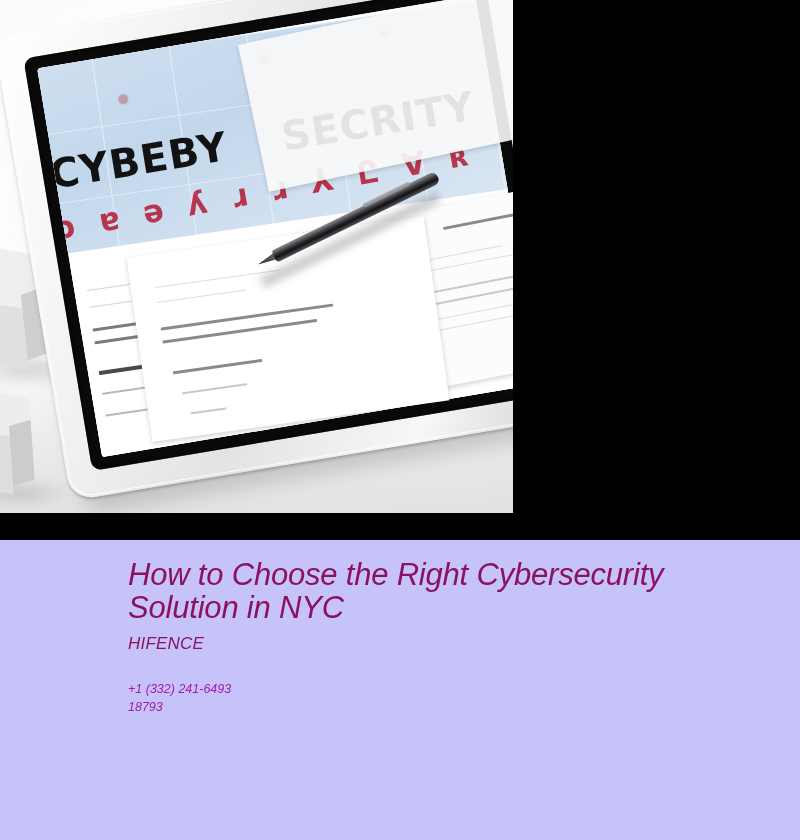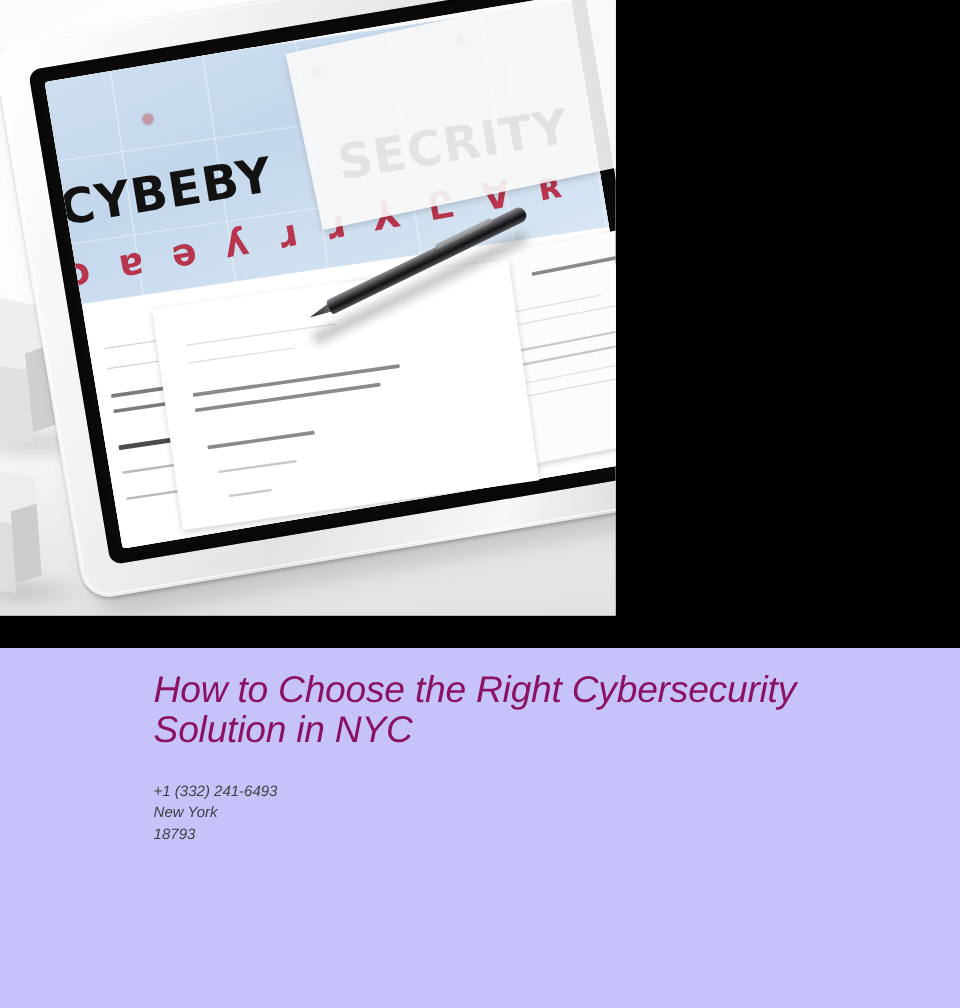--- a/index.html
+++ b/index.html
@@ -339,21 +339,21 @@
     font-size: 17px;
     color: #8b1260;
     letter-spacing: 0.2px;
   }
   .contact {
     margin-top: 26px;
   }
   .contact-line {
     font-size: 12.5px;
     line-height: 18px;
-    color: #404040;
+    color: #a21caf;
   }
   .url {
     margin-top: 6px;
     font-size: 9.5px;
     line-height: 13px;
     color: #7c1556;
     word-break: break-all;
   }
 </style>
 </head>
@@ -452,21 +452,21 @@
     </div>
 
   </div>
 </div>
 
 <div class="caption">
   <div class="caption-inner">
 
     <h1 class="title">How to Choose the Right Cybersecurity Solution in NYC</h1>
 
+    <p class="brand">HIFENCE</p>
 
     <div class="contact">
       <div class="contact-line">+1 (332) 241-6493</div>
-      <div class="contact-line">New York</div>
       <div class="contact-line">18793</div>
     </div>
 
   </div>
 </div>
 
 </body></html>

